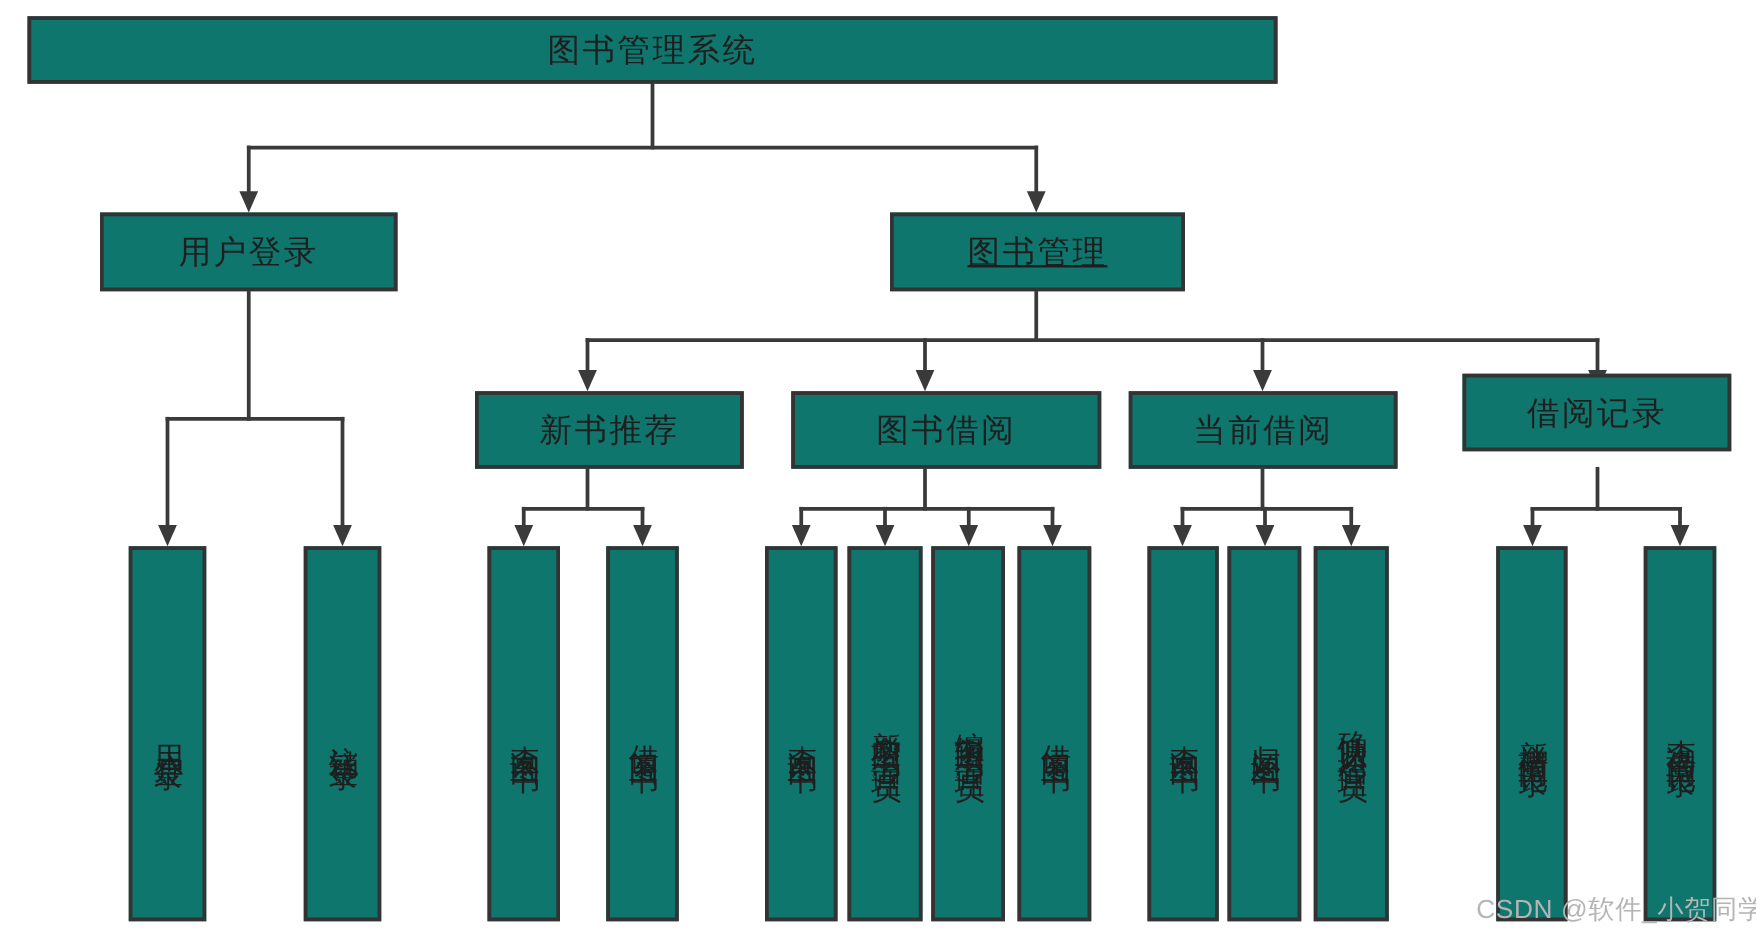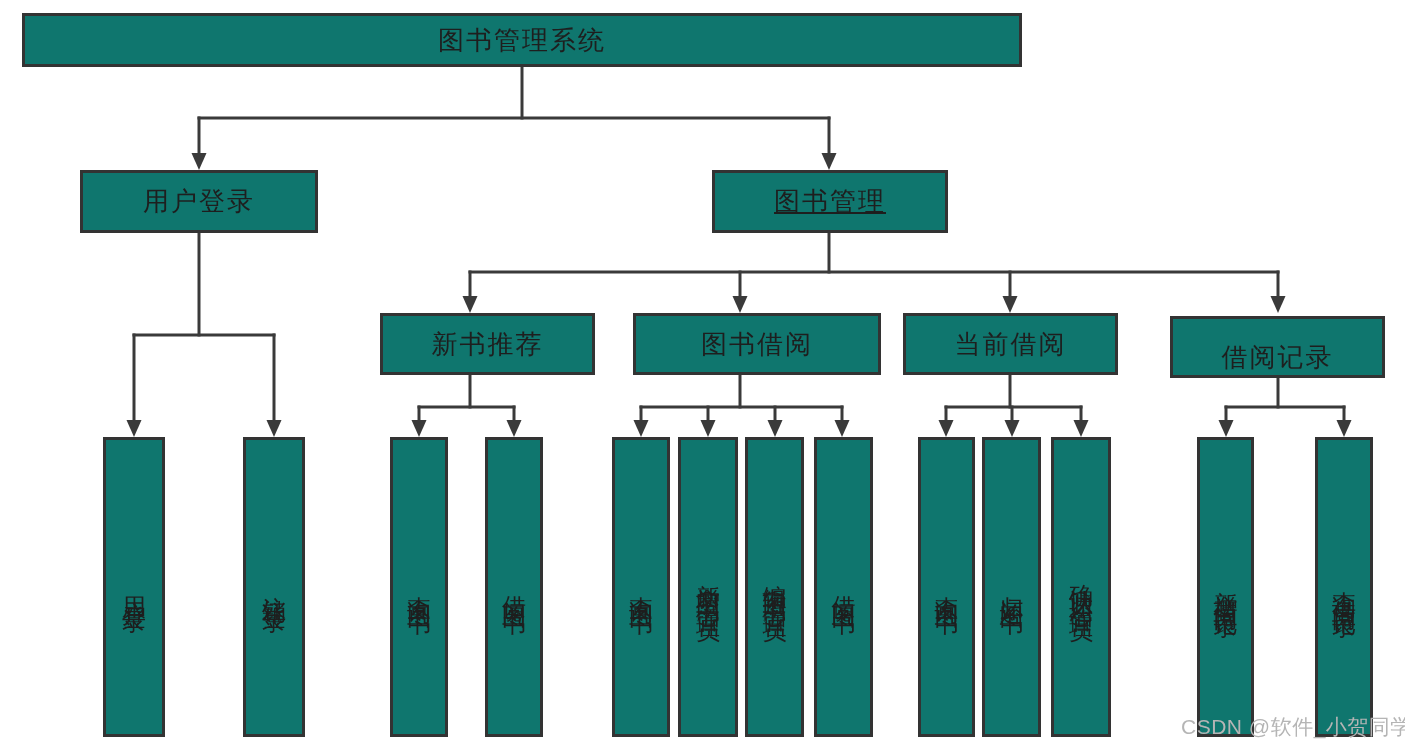--- a/index.html
+++ b/index.html
@@ -147,21 +147,21 @@
 
   <div class="node h" style="left:380px; top:313px; width:215px; height:62px;">
     <span>新书推荐</span>
   </div>
   <div class="node h" style="left:633px; top:313px; width:248px; height:62px;">
     <span>图书借阅</span>
   </div>
   <div class="node h" style="left:903px; top:313px; width:215px; height:62px;">
     <span>当前借阅</span>
   </div>
-  <div class="node h" style="left:1170px; top:316px; width:215px; height:62px;align-items:flex-end;">
+  <div class="node h" style="left:1170px; top:299px; width:215px; height:62px;">
     <span>借阅记录</span>
   </div>
 
   <div class="node v" style="left:103px; top:437px; width:62px; height:300px;">
     <span>用户登录</span>
   </div>
   <div class="node v" style="left:243px; top:437px; width:62px; height:300px;">
     <span>注销登录</span>
   </div>
 

